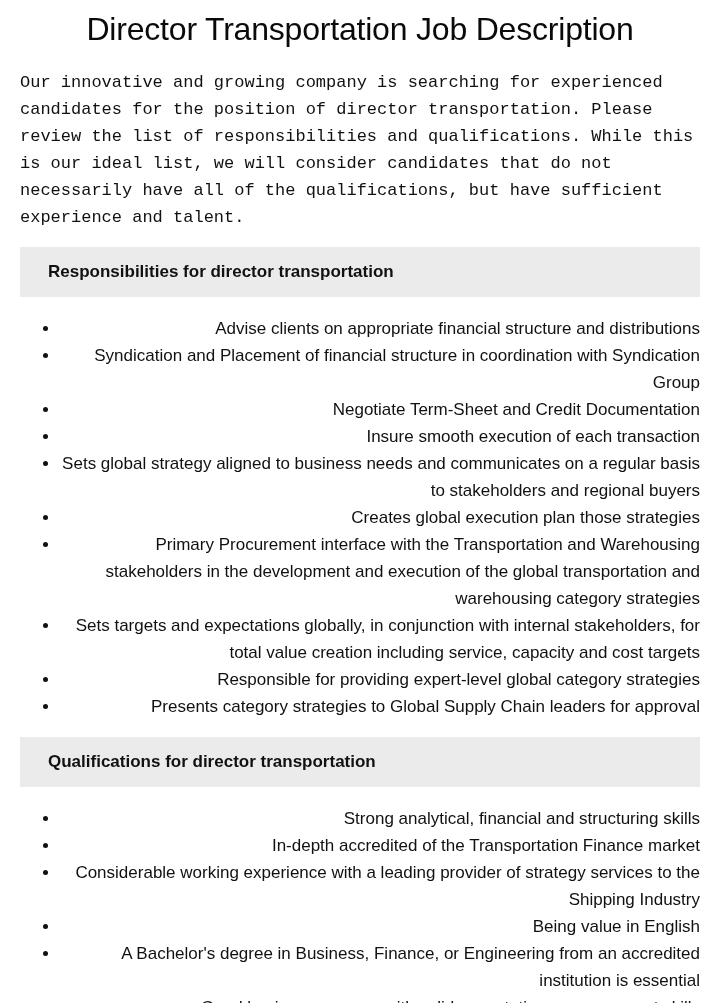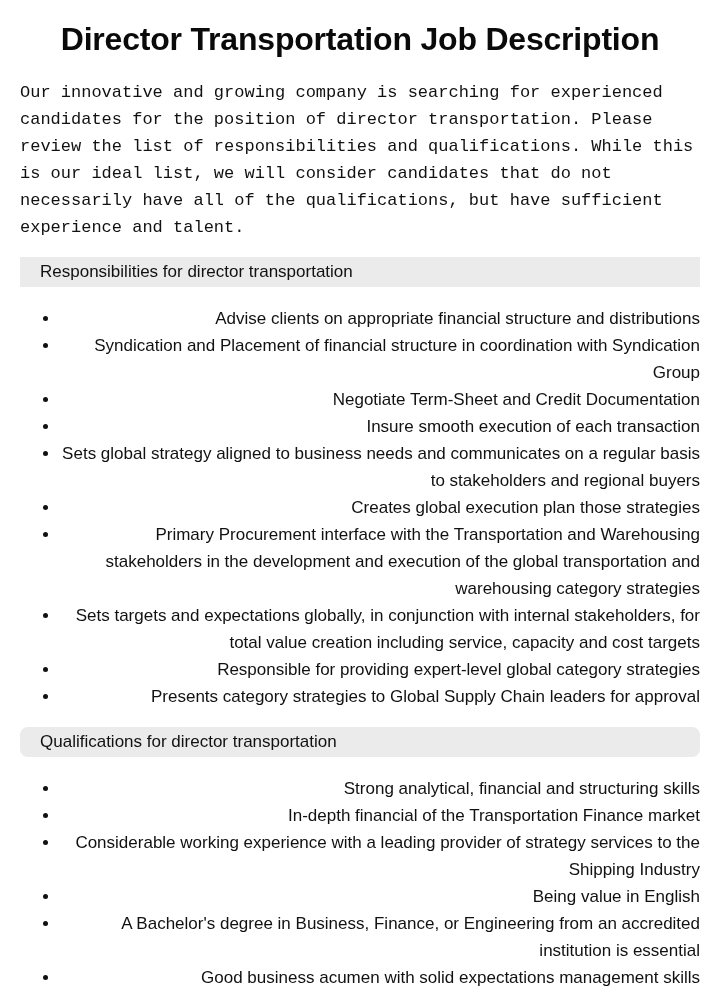--- a/index.html
+++ b/index.html
@@ -3,43 +3,43 @@
   <meta charset="utf-8">
   <style>
     html, body { margin: 0; padding: 0; background: #ffffff; }
     body {
       width: 720px; height: 1003px; overflow: hidden;
       font-family: "Liberation Sans", sans-serif;
       color: #111111;
     }
     .page { padding: 0 20px; }
     h1 {
-      margin: 16px; padding-top: 3px;
-      font-size: 32px; font-weight: bold; text-align: center;
+      margin: 0; padding-top: 9px;
+      font-size: 32px; font-weight: normal; text-align: center;
       line-height: 40px; letter-spacing: -0.2px;
       color: #0a0a0a;
     }
     .intro {
       margin: 20px 0 0 0;
       font-size: 17px; line-height: 27px; font-family: Liberation Mono, monospace;
     }
     .section-header {
       background: #ebebeb;
-      height: 30px;
+      height: 50px;
       margin-top: 16px;
-      padding-left: 20px;
+      padding-left: 28px;
       display: flex; align-items: center;
-      font-size: 17px; font-weight: normal;
+      font-size: 17px; font-weight: bold;
     }
     ul {
       margin: 18px 0 0 0; padding-left: 40px;
       font-size: 17px; line-height: 27px; text-align: right;
     }
     ul li { margin: 0; }
-    .section-2 { margin-top: 17px; border-radius: 8px; }
+    .section-2 { margin-top: 17px; }
   </style>
 </head>
 <body>
 
 <div class="page">
   <h1>Director Transportation Job Description</h1>
   <p class="intro">Our innovative and growing company is searching for experienced candidates for the position of director transportation. Please review the list of responsibilities and qualifications. While this is our ideal list, we will consider candidates that do not necessarily have all of the qualifications, but have sufficient experience and talent.</p>
 
   <div class="section-header">Responsibilities for director transportation</div>
   <ul>
@@ -51,19 +51,19 @@
     <li>Creates global execution plan those strategies</li>
     <li>Primary Procurement interface with the Transportation and Warehousing stakeholders in the development and execution of the global transportation and warehousing category strategies</li>
     <li>Sets targets and expectations globally, in conjunction with internal stakeholders, for total value creation including service, capacity and cost targets</li>
     <li>Responsible for providing expert-level global category strategies</li>
     <li>Presents category strategies to Global Supply Chain leaders for approval</li>
   </ul>
 
   <div class="section-header section-2">Qualifications for director transportation</div>
   <ul>
     <li>Strong analytical, financial and structuring skills</li>
-    <li>In-depth financial of the Transportation Finance market</li>
+    <li>In-depth accredited of the Transportation Finance market</li>
     <li>Considerable working experience with a leading provider of strategy services to the Shipping Industry</li>
     <li>Being value in English</li>
     <li>A Bachelor's degree in Business, Finance, or Engineering from an accredited institution is essential</li>
     <li>Good business acumen with solid expectations management skills</li>
   </ul>
 </div>
 
 </body></html>

